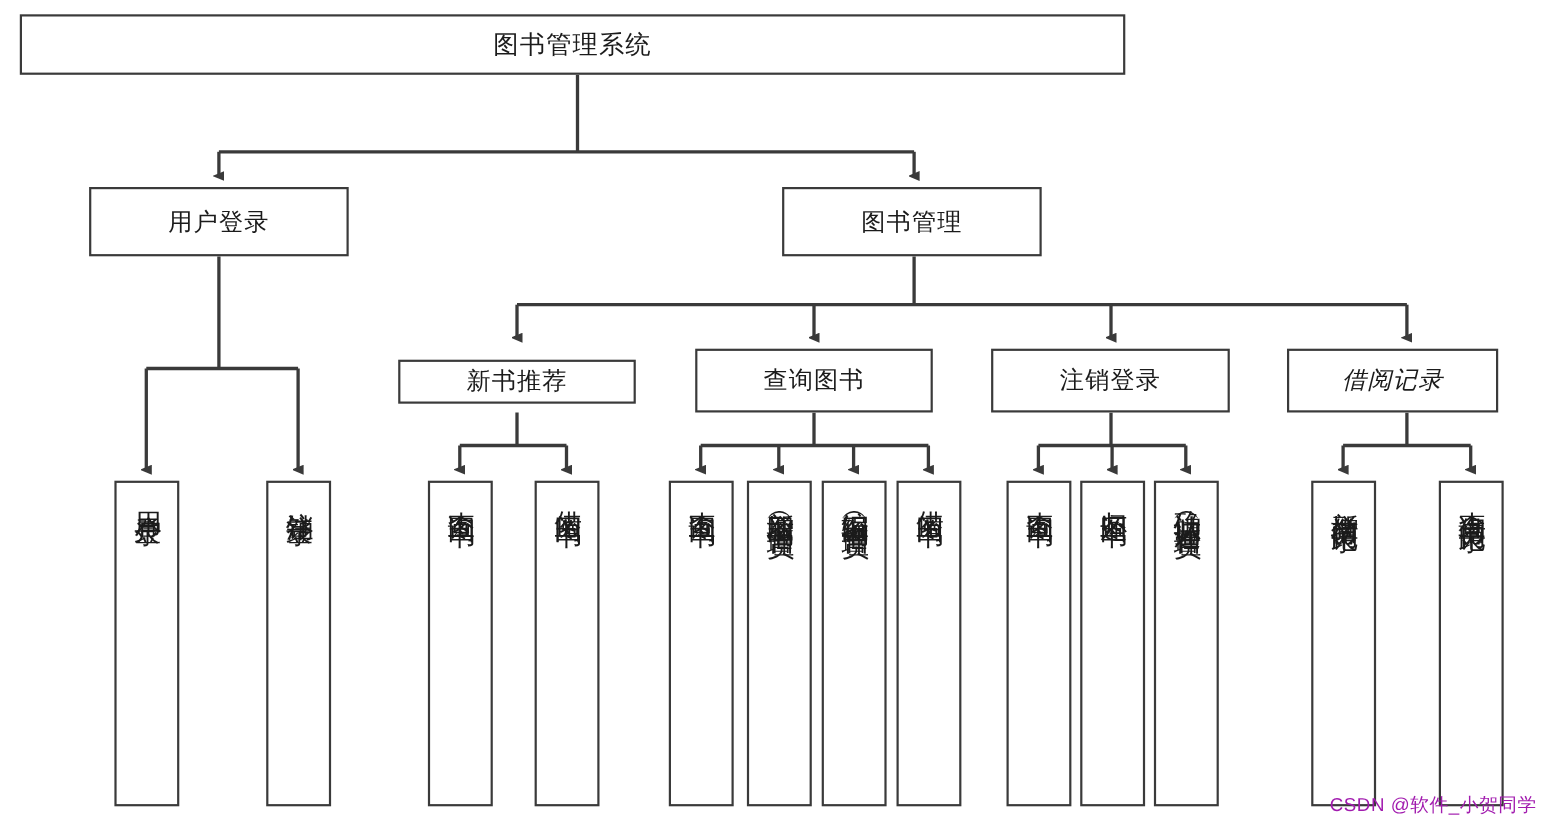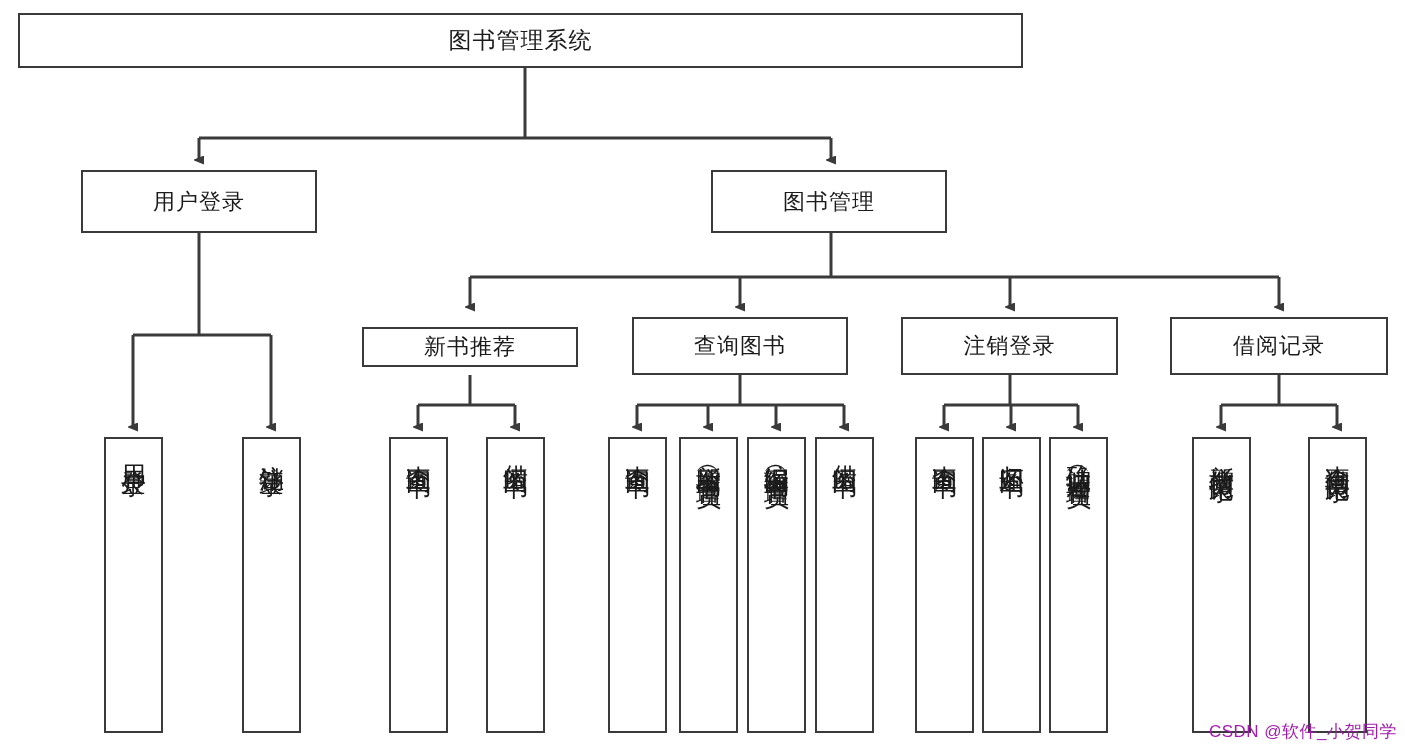--- a/index.html
+++ b/index.html
@@ -133,21 +133,21 @@
 
   <div class="node h" style="left:362px; top:327px; width:216px; height:40px;">
     <span>新书推荐</span>
   </div>
   <div class="node h" style="left:632px; top:317px; width:216px; height:58px;">
     <span>查询图书</span>
   </div>
   <div class="node h" style="left:901px; top:317px; width:217px; height:58px;">
     <span>注销登录</span>
   </div>
-  <div class="node h" style="left:1170px; top:317px; width:218px; height:58px;">
+  <div class="node h" style="left:1170px; top:317px; width:192px; height:58px;font-style:italic;">
     <span>借阅记录</span>
   </div>
 
   <div class="node v" style="left:104px; top:437px; width:59px; height:296px;">
     <span class="vtext">用户登录</span>
   </div>
   <div class="node v" style="left:242px; top:437px; width:59px; height:296px;">
     <span class="vtext">注销登录</span>
   </div>
 

